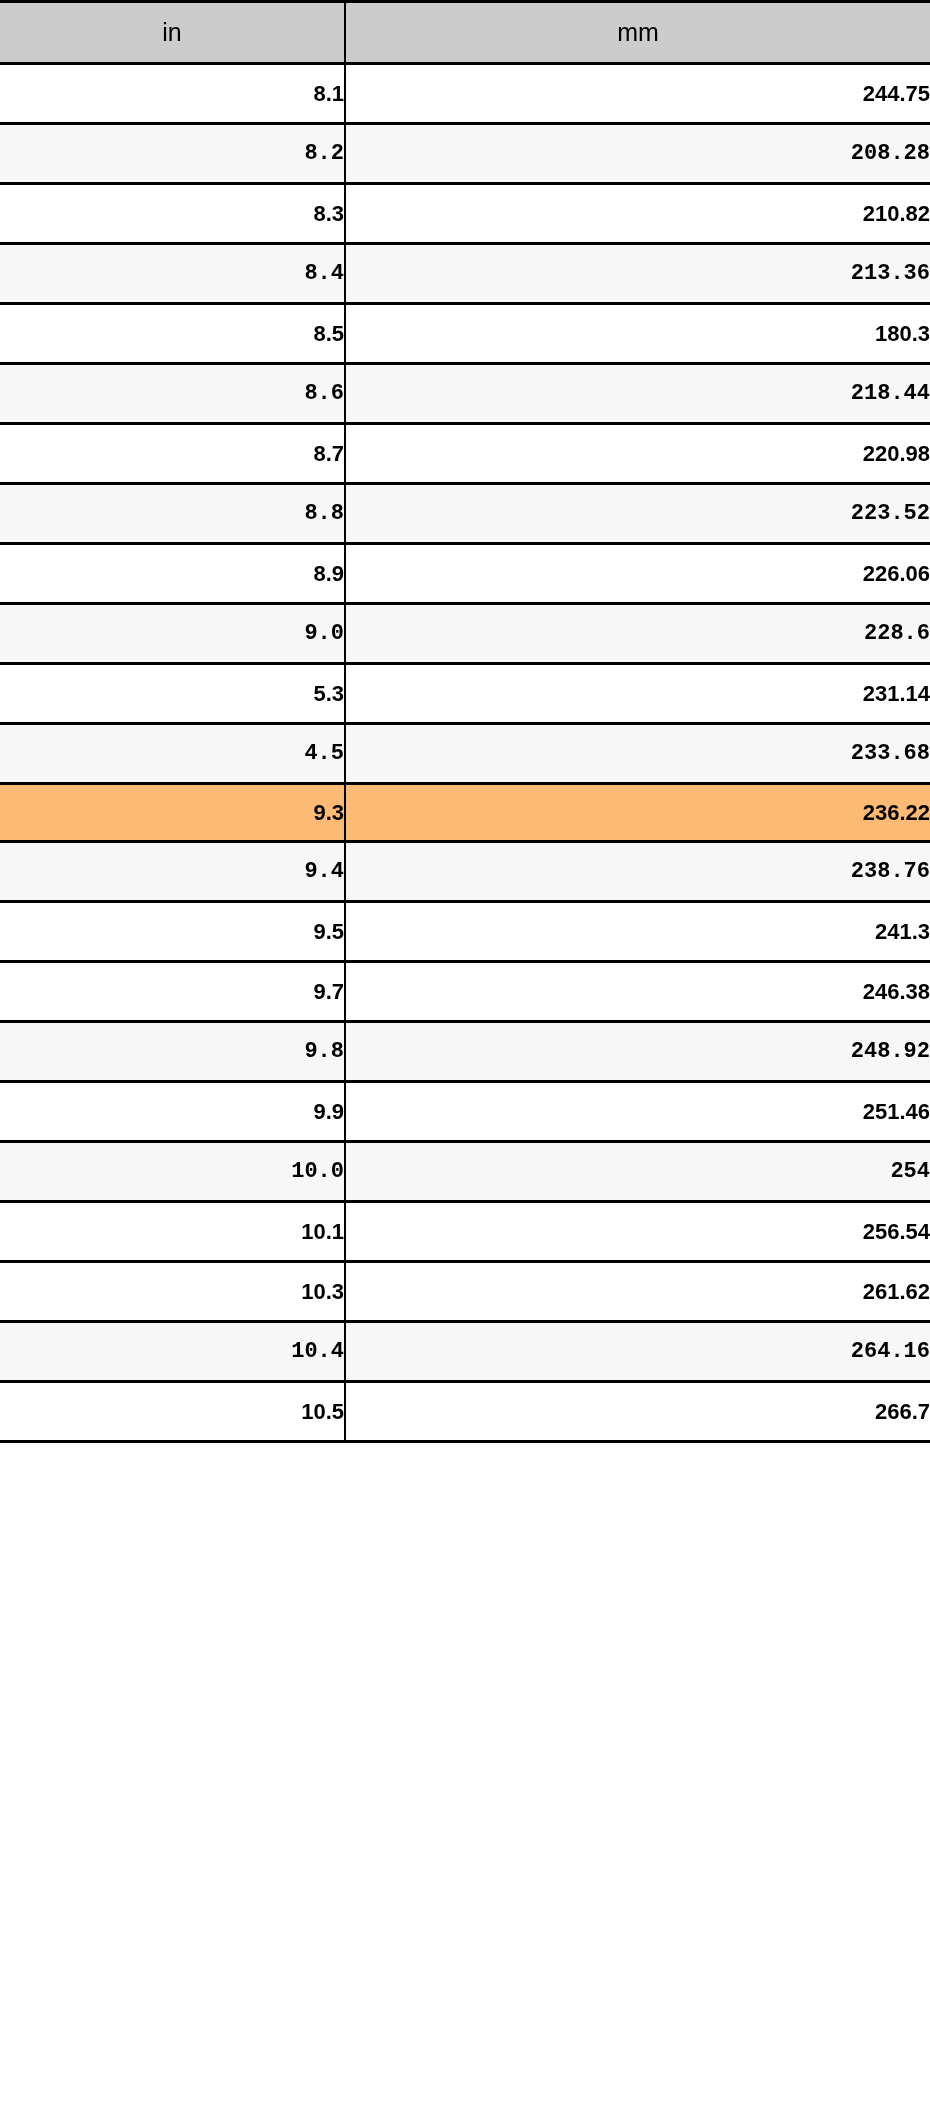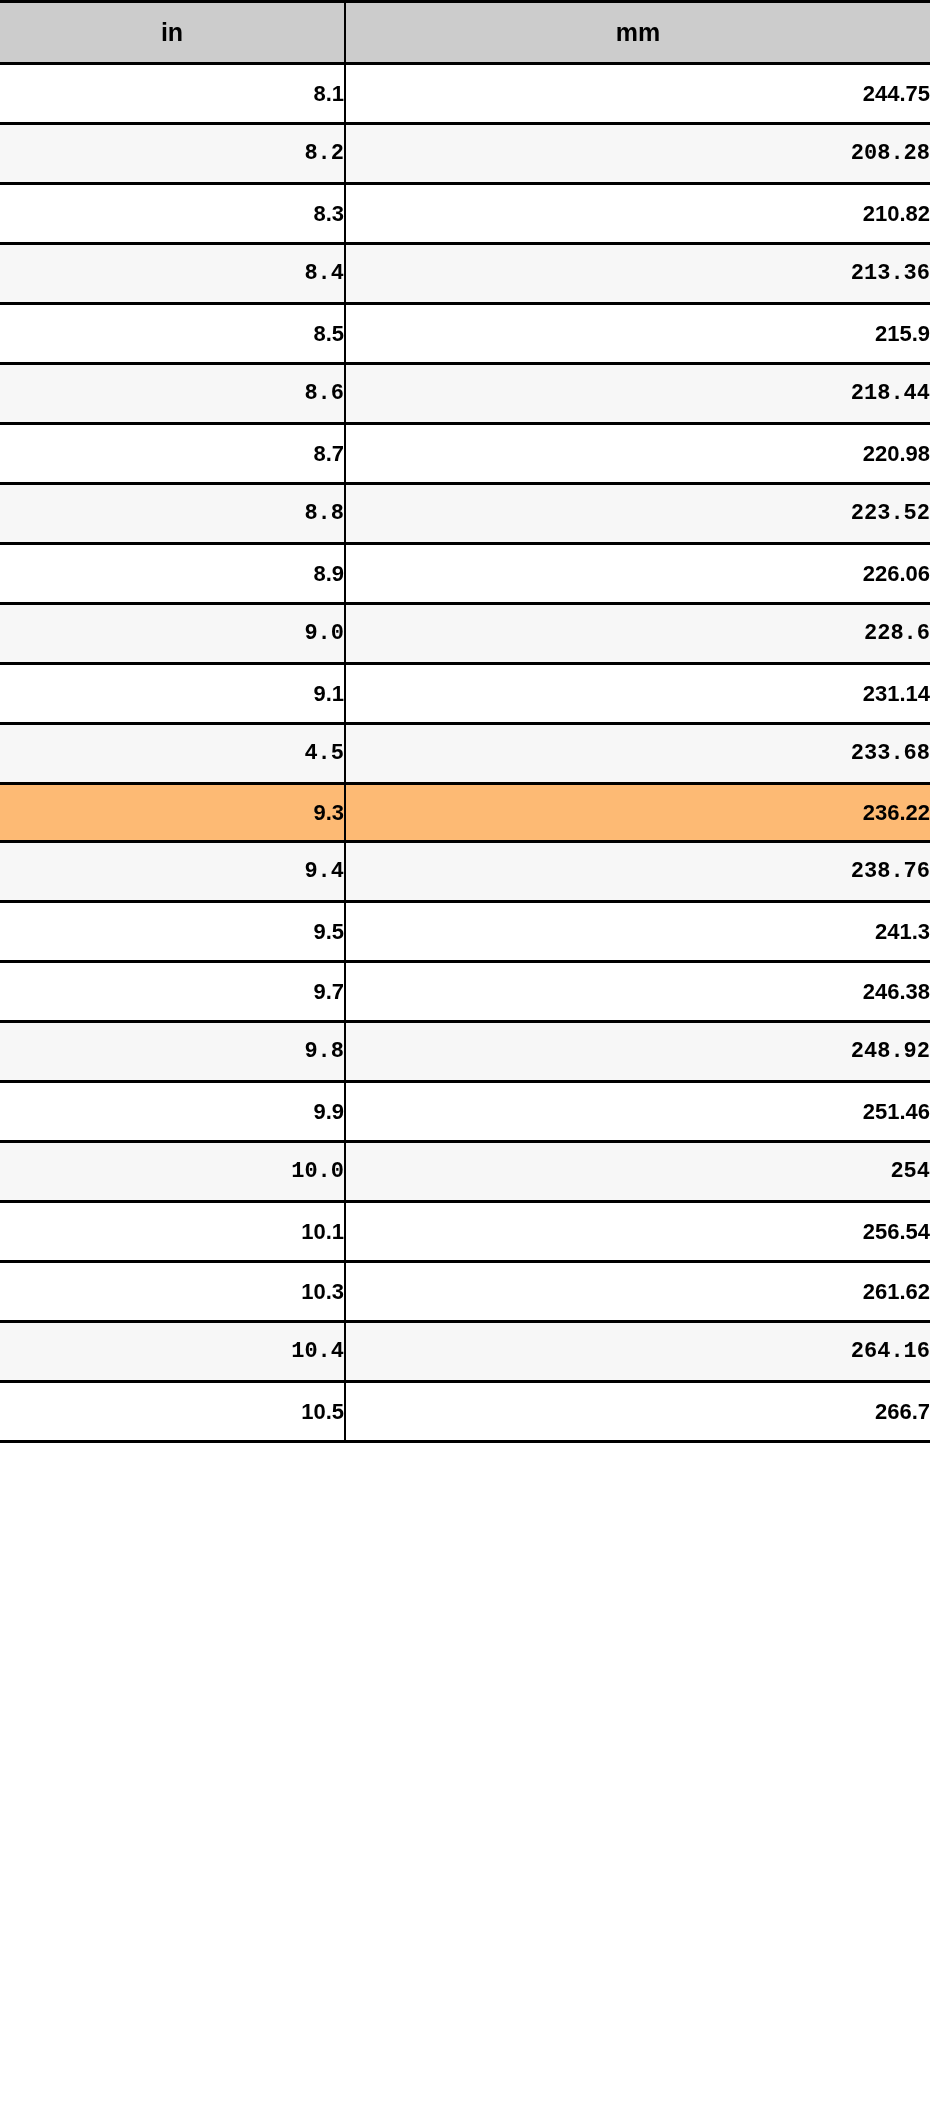--- a/index.html
+++ b/index.html
@@ -34,21 +34,21 @@
     vertical-align: middle;
     color: #000000;
     padding: 0;
     overflow: hidden;
     white-space: nowrap;
   }
   .conversion-table thead th {
     background: #cccccc;
     height: 59px;
     font-size: 25px;
-    font-weight: bold;
+    font-weight: normal;
     border-top: 0;
   }
   .conversion-table tbody td {
     height: 57px;
     font-size: 22px;
     font-weight: bold;
     line-height: 57px;
     text-align: right;
   }
   tr.row-odd  td { background: #ffffff; }
@@ -90,21 +90,21 @@
       <tr class="row-odd">
         <td>8.3</td>
         <td>210.82</td>
       </tr>
       <tr class="row-even">
         <td>8.4</td>
         <td>213.36</td>
       </tr>
       <tr class="row-odd">
         <td>8.5</td>
-        <td>215.9</td>
+        <td>180.3</td>
       </tr>
       <tr class="row-even">
         <td>8.6</td>
         <td>218.44</td>
       </tr>
       <tr class="row-odd">
         <td>8.7</td>
         <td>220.98</td>
       </tr>
       <tr class="row-even">
@@ -113,21 +113,21 @@
       </tr>
       <tr class="row-odd">
         <td>8.9</td>
         <td>226.06</td>
       </tr>
       <tr class="row-even">
         <td>9.0</td>
         <td>228.6</td>
       </tr>
       <tr class="row-odd">
-        <td>9.1</td>
+        <td>5.3</td>
         <td>231.14</td>
       </tr>
       <tr class="row-even">
         <td>4.5</td>
         <td>233.68</td>
       </tr>
       <tr class="row-highlight">
         <td>9.3</td>
         <td>236.22</td>
       </tr>

